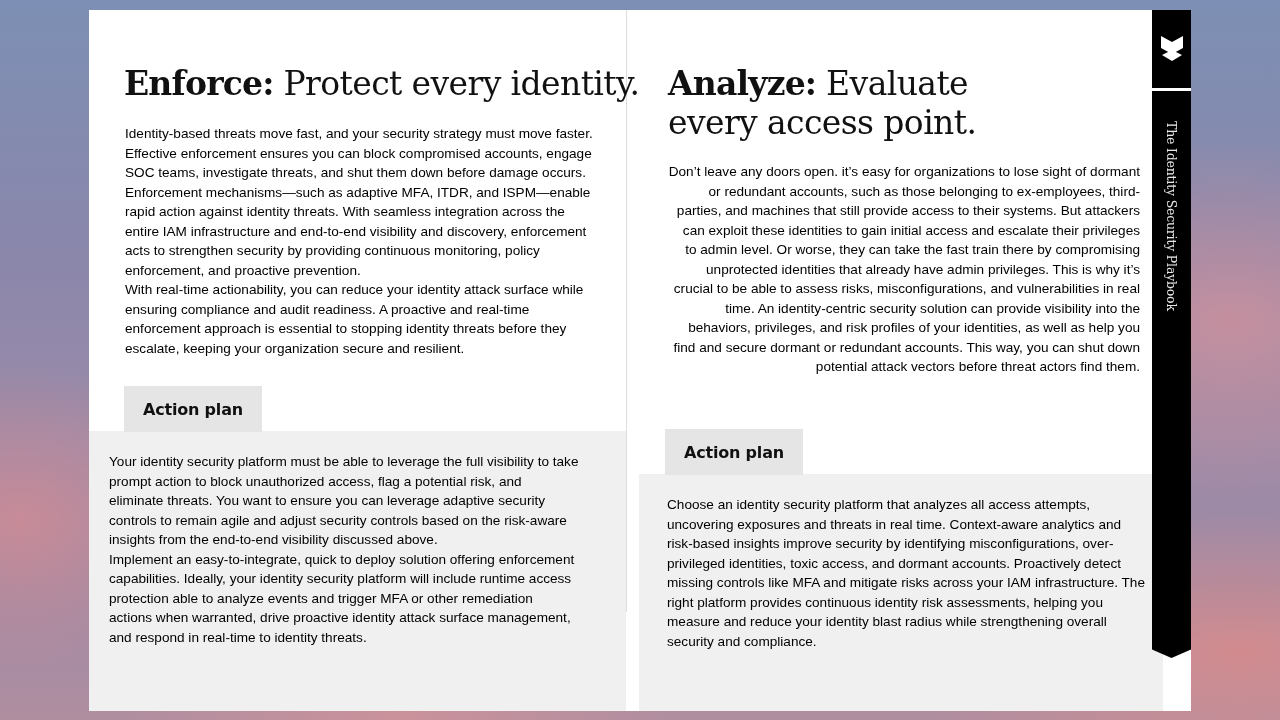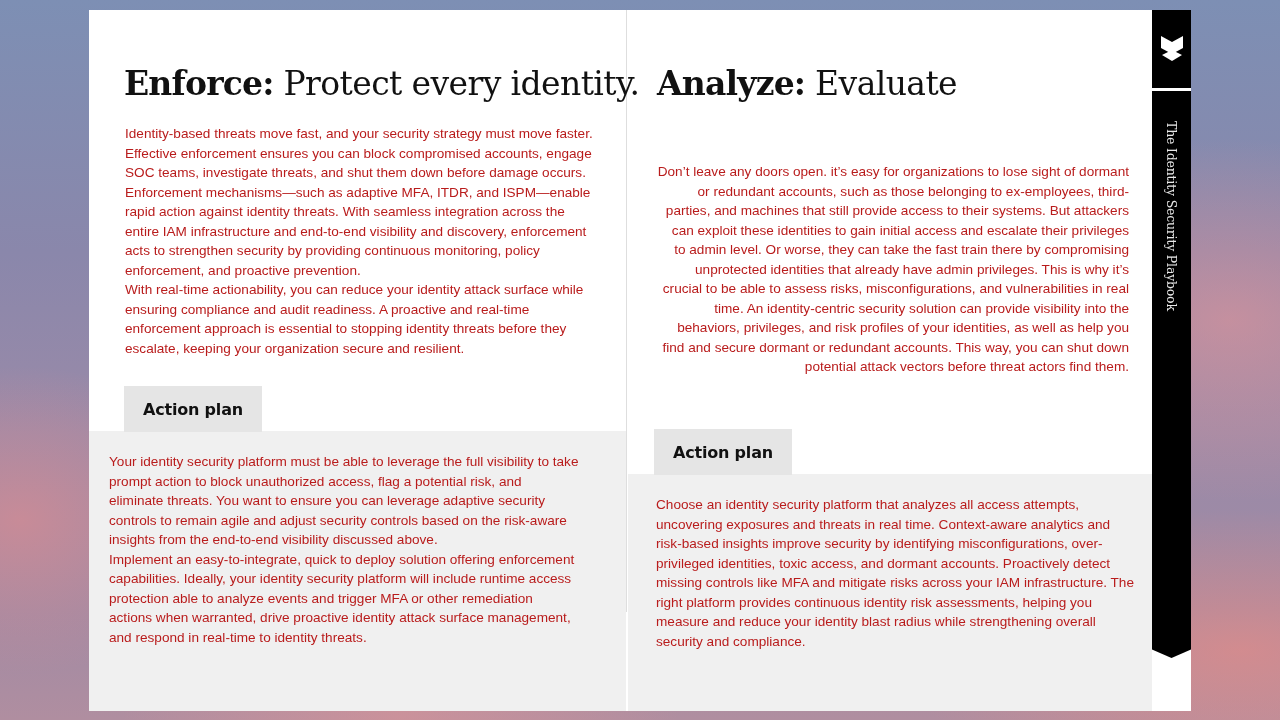--- a/index.html
+++ b/index.html
@@ -19,39 +19,39 @@
     left: 89px; top: 10px;
     width: 1102px; height: 701px;
     background: #ffffff;
     overflow: hidden;
   }
   .col {
     position: absolute;
     top: 0; height: 602px;
   }
   .col-left { left: 0; width: 538px; border-right: 1px solid #dedede; }
-  .col-right { left: 539px; width: 524px; }
+  .col-right { left: 550px; width: 524px; }
 
   .heading {
     position: absolute;
     font-family: "DejaVu Serif", serif;
     font-size: 33px;
     line-height: 39px;
     color: #111;
     letter-spacing: -0.6px;
     font-weight: normal;
   }
   .heading b { font-weight: bold; letter-spacing: -0.8px; }
 
   .body-text {
     position: absolute;
     font-family: "Liberation Sans", sans-serif;
     font-size: 13.6px;
     line-height: 19.5px;
-    color: #b91c1c;
+    color: #000000;
   }
   .body-text p + p { }
 
   .action-band {
     position: absolute;
     left: 0; right: 0;
     background: #f0f0f0;
   }
   .action-tab {
     position: absolute;
@@ -123,20 +123,21 @@
 
     <div class="body-text" style="left:20px; top:442px; width:470px;">
       <p>Your identity security platform must be able to leverage the full visibility to take prompt action to block unauthorized access, flag a potential risk, and eliminate threats. You want to ensure you can leverage adaptive security controls to remain agile and adjust security controls based on the risk-aware insights from the end-to-end visibility discussed above.</p>
       <p>Implement an easy-to-integrate, quick to deploy solution offering enforcement capabilities. Ideally, your identity security platform will include runtime access protection able to analyze events and trigger MFA or other remediation actions when warranted, drive proactive identity attack surface management, and respond in real-time to identity threats.</p>
     </div>
   </div>
 
   <div class="col col-right">
     <h1 class="heading" style="left:29px; top:54px; white-space:nowrap;">
       <b>Analyze:</b><span> Evaluate</span><br>
+      <span>every access point.</span>
     </h1>
 
     <div class="body-text" style="left:29px; top:152px; width:472px;text-align:right;">
       <p>Don’t leave any doors open. it’s easy for organizations to lose sight of dormant or redundant accounts, such as those belonging to ex-employees, third-parties, and machines that still provide access to their systems. But attackers can exploit these identities to gain initial access and escalate their privileges to admin level. Or worse, they can take the fast train there by compromising unprotected identities that already have admin privileges. This is why it’s crucial to be able to assess risks, misconfigurations, and vulnerabilities in real time. An identity-centric security solution can provide visibility into the behaviors, privileges, and risk profiles of your identities, as well as help you find and secure dormant or redundant accounts. This way, you can shut down potential attack vectors before threat actors find them.</p>
     </div>
 
     <div class="action-band" style="top:464px; height:237px;"></div>
     <div class="action-tab" style="left:26px; top:419px; width:138px; height:46px;">
       <span>Action plan</span>
     </div>

